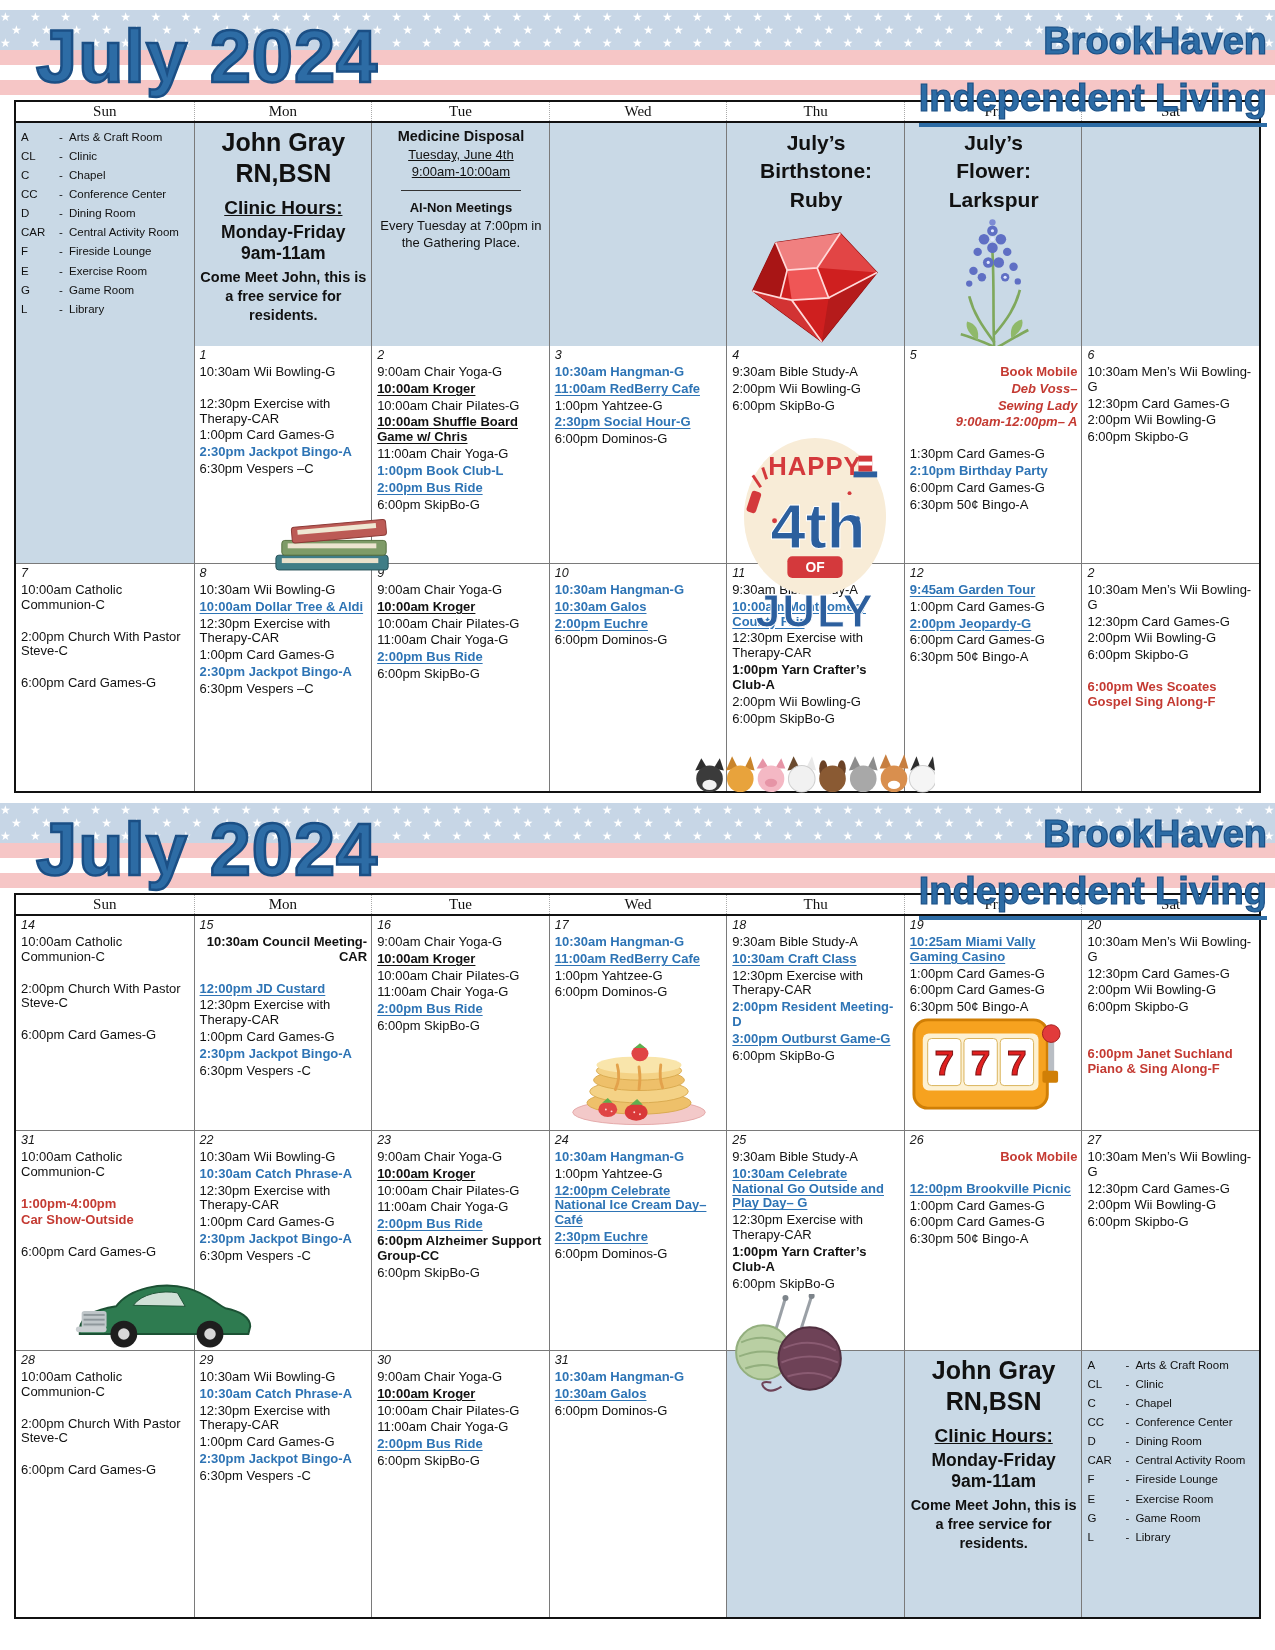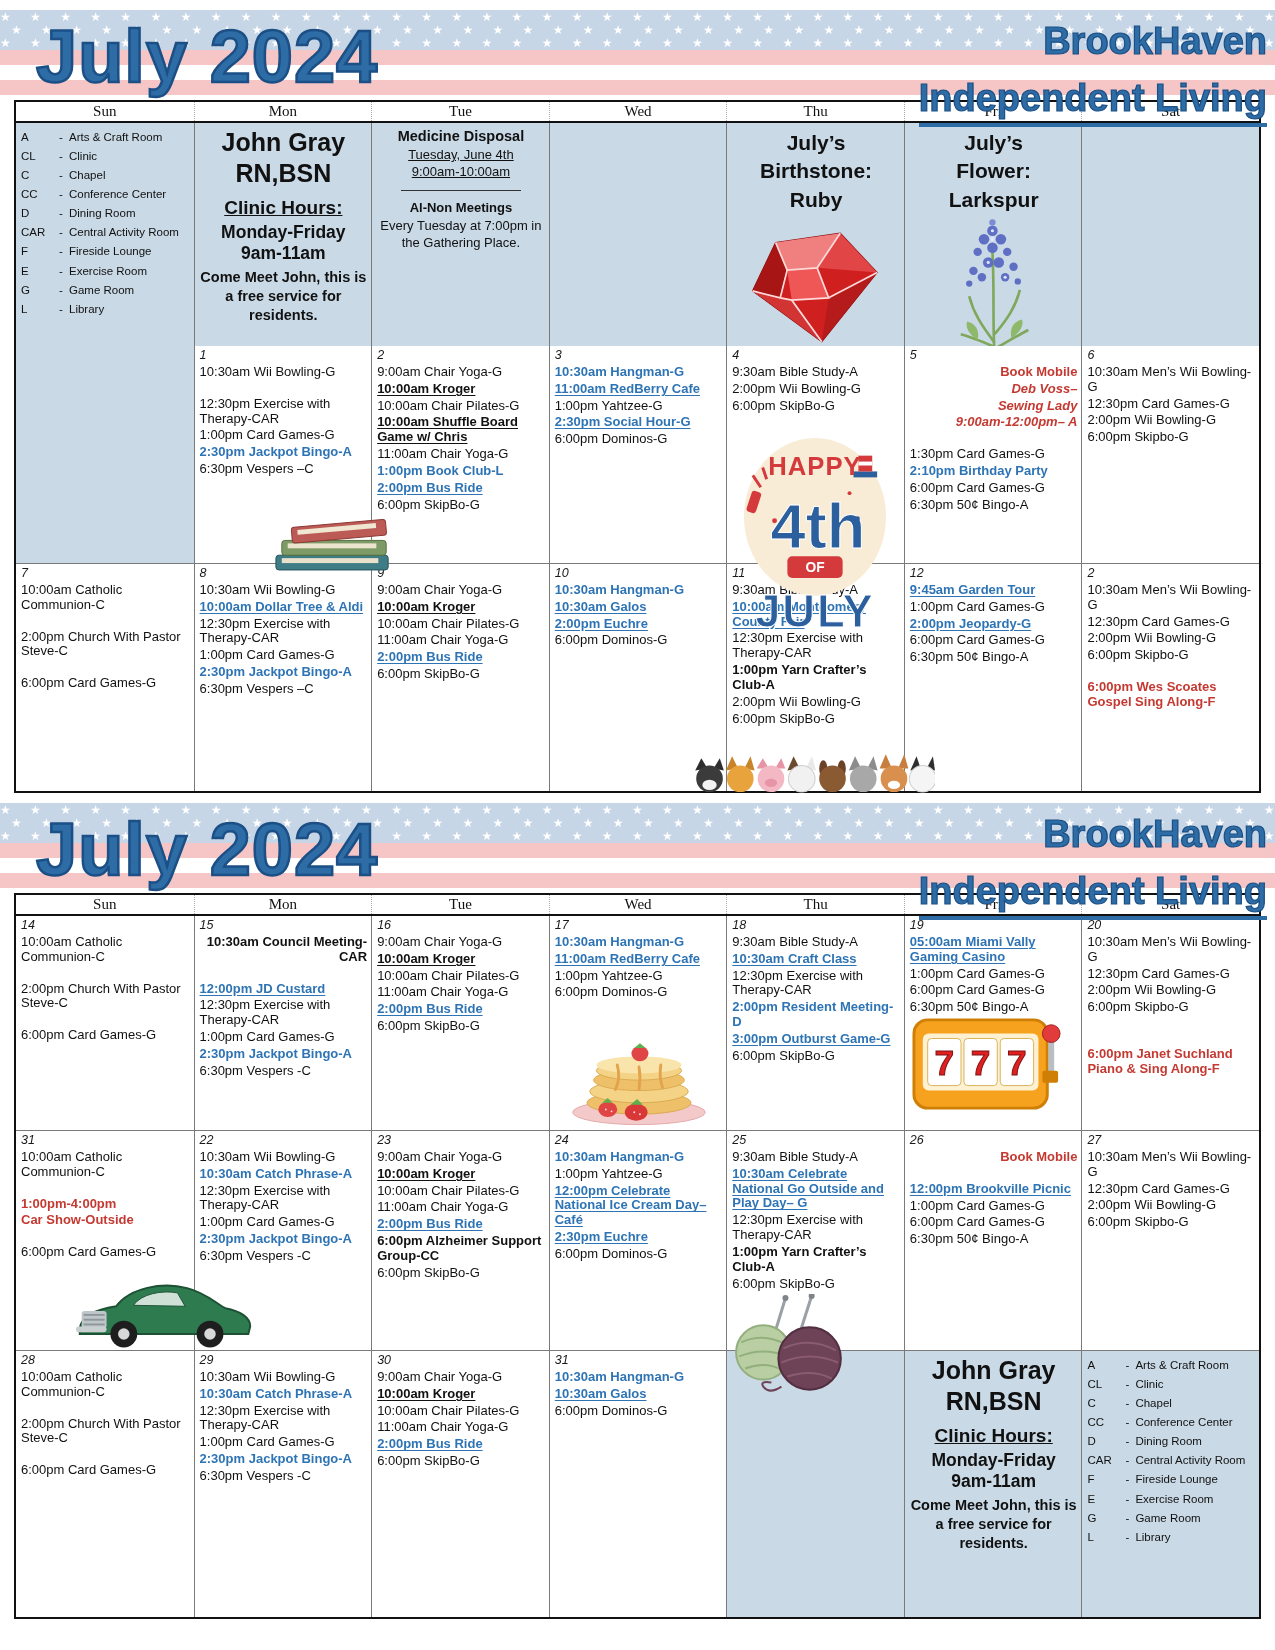--- a/index.html
+++ b/index.html
@@ -557,21 +557,21 @@
             <div class="dn">18</div>
             <div class="ev">9:30am Bible Study-A</div>
             <div class="ev blue u">10:30am Craft Class</div>
             <div class="ev">12:30pm Exercise with Therapy-CAR</div>
             <div class="ev blue">2:00pm Resident Meeting-D</div>
             <div class="ev blue u">3:00pm Outburst Game-G</div>
             <div class="ev">6:00pm SkipBo-G</div>
           </div>
           <div class="cell">
             <div class="dn">19</div>
-            <div class="ev blue u">05:00am Miami Vally Gaming Casino</div>
+            <div class="ev blue u">10:25am Miami Vally Gaming Casino</div>
             <div class="ev">1:00pm Card Games-G</div>
             <div class="ev">6:00pm Card Games-G</div>
             <div class="ev">6:30pm 50¢ Bingo-A</div>
             <div class="gfx g-slot">
               <svg viewBox="0 0 155 102">
                 <rect x="3" y="6" width="136" height="90" rx="14" fill="#f6a21f" stroke="#d07f06" stroke-width="3"></rect>
                 <rect x="12" y="20" width="118" height="58" rx="6" fill="#fdf1d2"></rect>
                 <rect x="17" y="25" width="34" height="48" rx="4" fill="#ffffff" stroke="#d9b25a"></rect>
                 <rect x="54" y="25" width="34" height="48" rx="4" fill="#ffffff" stroke="#d9b25a"></rect>
                 <rect x="91" y="25" width="34" height="48" rx="4" fill="#ffffff" stroke="#d9b25a"></rect>

